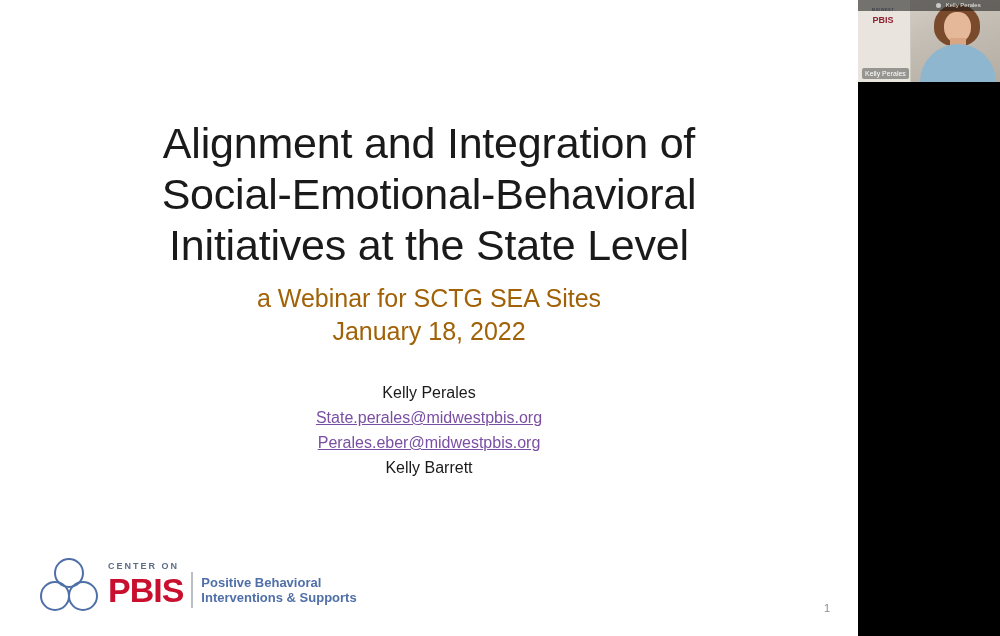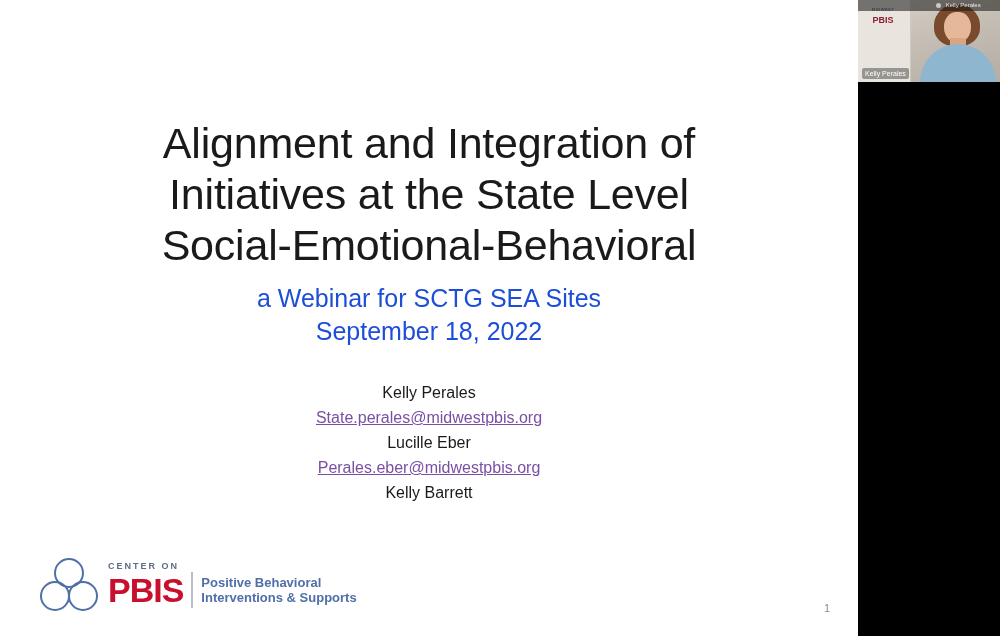--- a/index.html
+++ b/index.html
@@ -46,21 +46,21 @@
   .slide-title .line { display: block; }
 
   .slide-subtitle {
     position: absolute;
     left: 60px;
     top: 282px;
     width: 738px;
     text-align: center;
     font-size: 25px;
     line-height: 33px;
-    color: #1d4ed8;
+    color: #a16207;
   }
   .slide-subtitle .line { display: block; }
 
   .presenters {
     position: absolute;
     left: 60px;
     top: 380px;
     width: 738px;
     text-align: center;
     color: #1a1a1a;
@@ -257,33 +257,32 @@
 </style>
 </head>
 <body>
 
 <div class="screen">
 
   <div class="slide">
 
     <div class="slide-title">
       <span class="line">Alignment and Integration of</span>
+      <span class="line">Social-Emotional-Behavioral</span>
       <span class="line">Initiatives at the State Level</span>
-      <span class="line">Social-Emotional-Behavioral</span>
     </div>
 
     <div class="slide-subtitle">
       <span class="line">a Webinar for SCTG SEA Sites</span>
-      <span class="line">September 18, 2022</span>
+      <span class="line">January 18, 2022</span>
     </div>
 
     <div class="presenters">
       <div class="presenter-name">Kelly Perales</div>
       <a class="presenter-email" href="#">State.perales@midwestpbis.org</a>
-      <div class="presenter-name">Lucille Eber</div>
       <a class="presenter-email" href="#">Perales.eber@midwestpbis.org</a>
       <div class="presenter-name">Kelly Barrett</div>
     </div>
 
     <div class="logo-wrap">
       <div class="logo-rings">
         <span class="ring r1"></span>
         <span class="ring r2"></span>
         <span class="ring r3"></span>
       </div>

